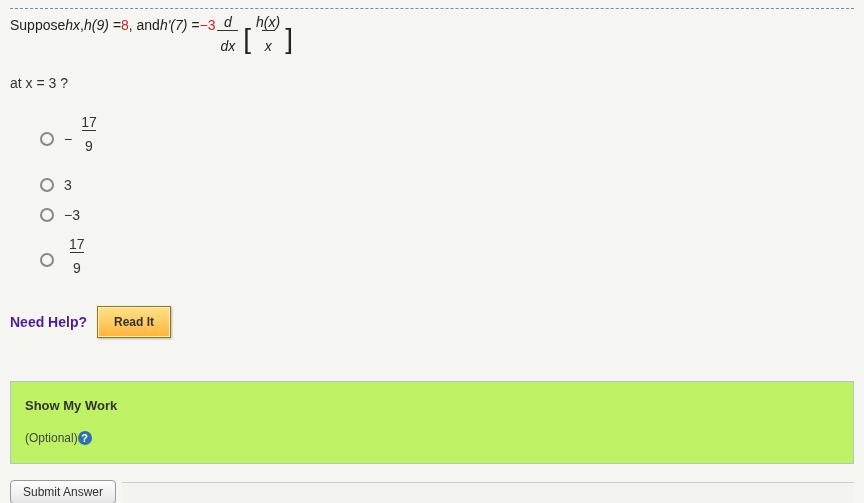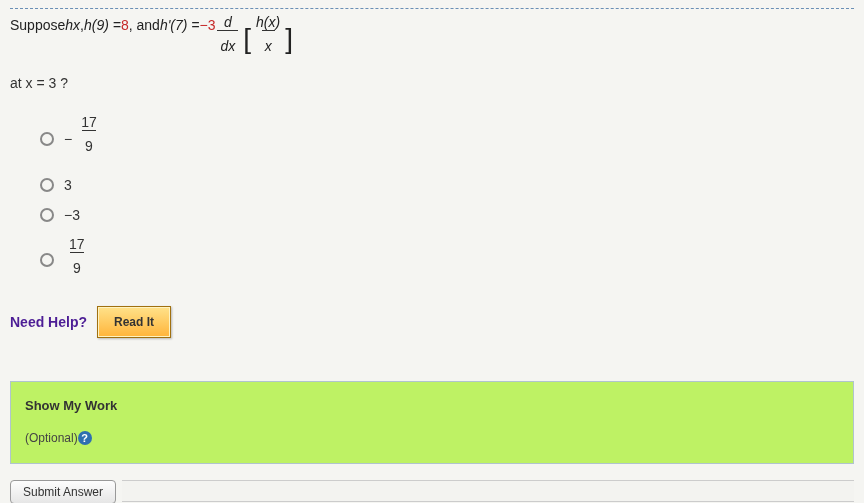--- a/index.html
+++ b/index.html
@@ -131,21 +131,21 @@
       color: #fff;
       font-size: 11px;
       font-weight: bold;
       display: inline-flex;
       align-items: center;
       justify-content: center;
     }
     .submit-row {
       margin-top: 16px;
       display: flex;
-      align-items: flex-start;
+      align-items: flex-end;
     }
     .submit-btn {
       background: linear-gradient(#fdfdfd, #e6e6e6);
       border: 1px solid #999;
       border-radius: 4px;
       padding: 4px 12px;
       font-size: 12px;
       color: #333;
       cursor: pointer;
     }

